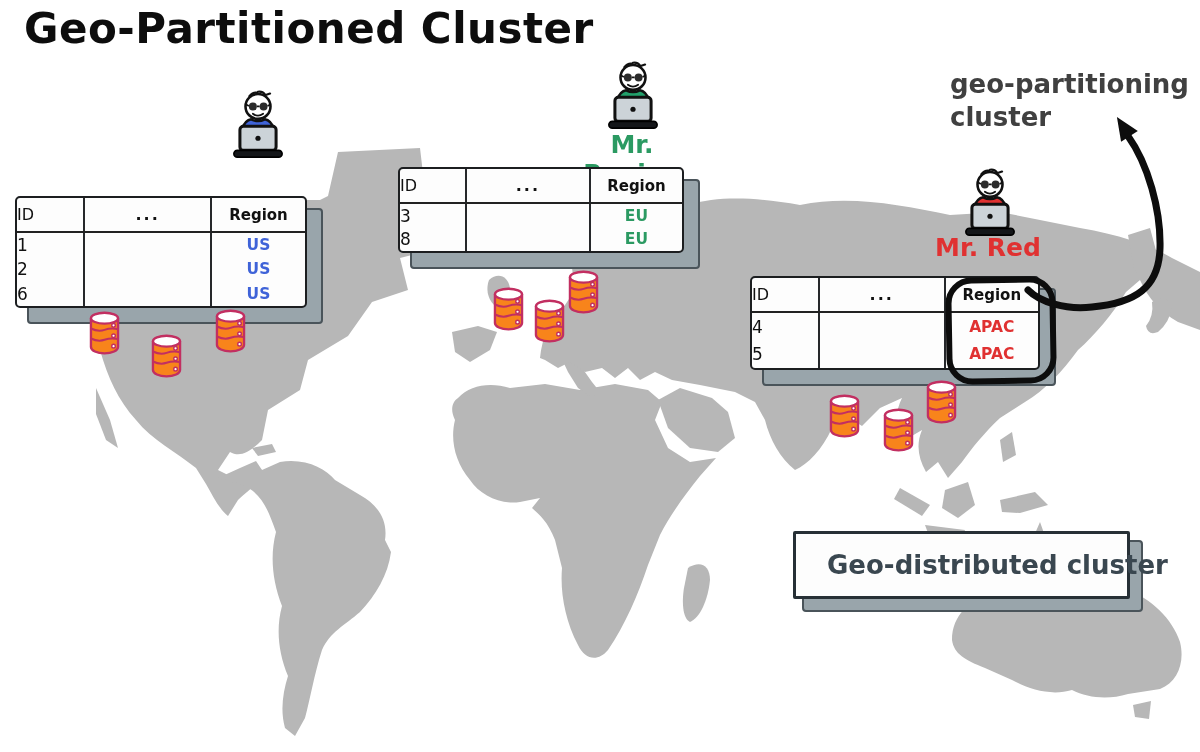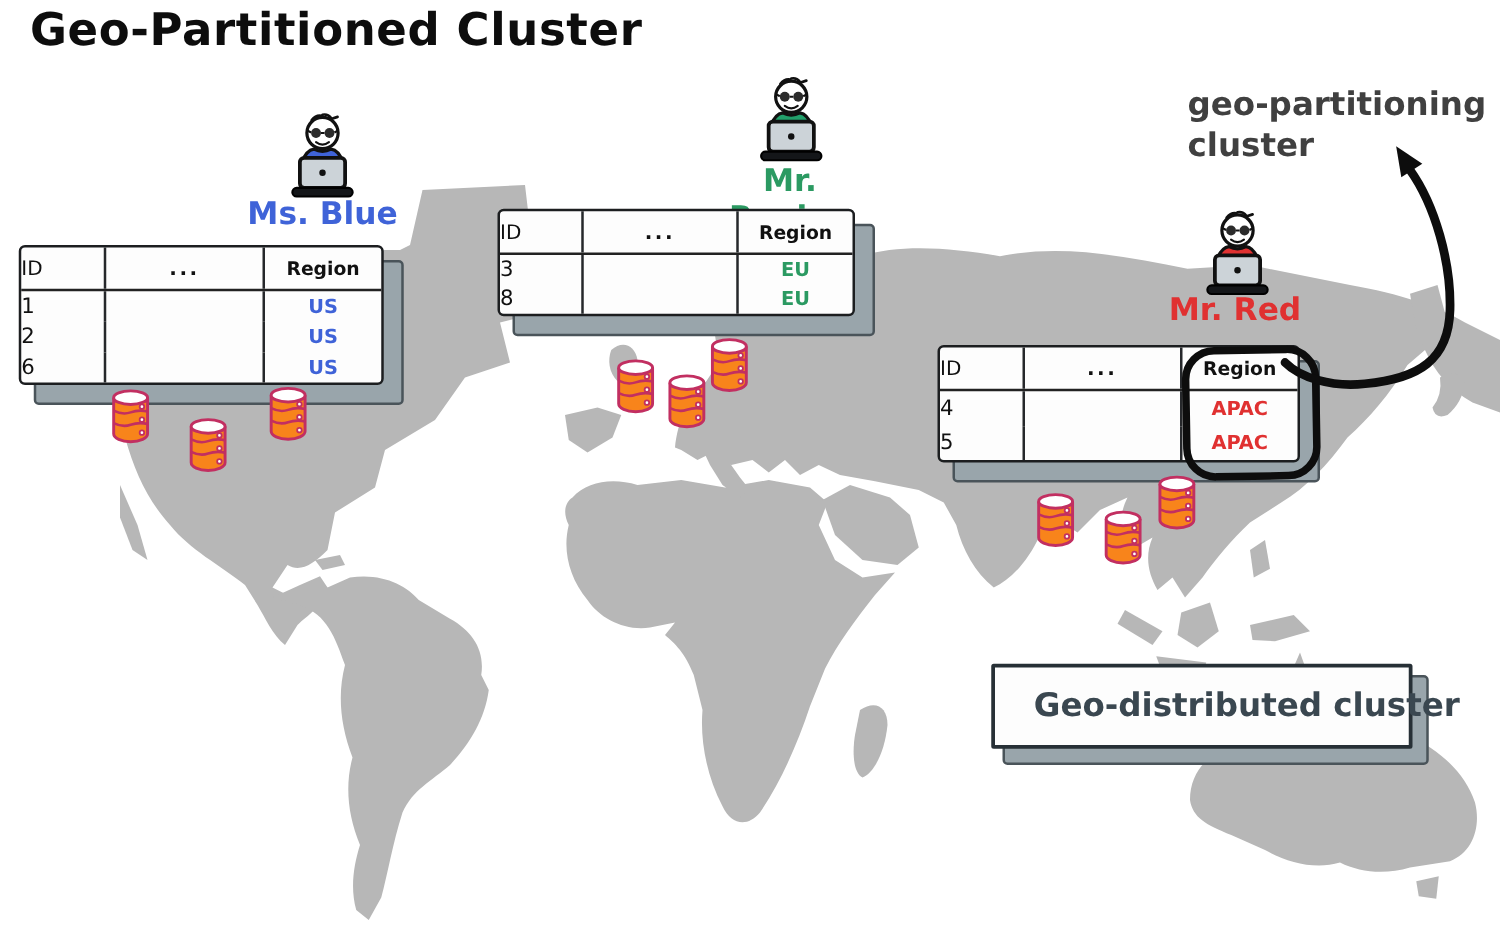--- a/index.html
+++ b/index.html
@@ -2,21 +2,21 @@
 <html><head>
 <meta charset="utf-8">
 <style>
   html,body{margin:0;padding:0;background:#fff;}
   #canvas{position:relative;width:1200px;height:752px;background:#ffffff;overflow:hidden;
           font-family:"DejaVu Sans", sans-serif;color:#111;}
   svg{display:block;}
   .abs{position:absolute;}
 
   
-  .title{left:24px;top:4px;font-size:36px;font-weight:700;letter-spacing:.5px;color:#0d0d0d;}
+  .title{left:24px;top:4px;font-size:42px;font-weight:700;letter-spacing:.5px;color:#0d0d0d;}
   .annotation{left:950px;top:68px;font-size:26px;font-weight:600;line-height:1.25;color:#404040;}
 
   
   .table-wrap{position:absolute;}
   .t-us{left:15px;top:196px;width:292px;height:112px;}
   .t-eu{left:398px;top:167px;width:286px;height:86px;}
   .t-apac{left:750px;top:276px;width:290px;height:94px;}
   .table-shadow{position:absolute;left:12px;top:12px;width:100%;height:100%;
                 background:#99a5ab;border:2px solid #4a545a;border-radius:4px;}
   .table-box{position:absolute;inset:0;background:#fdfdfd;border:2.5px solid #1c1e20;
@@ -145,21 +145,20 @@
   <div class="abs title">Geo-Partitioned Cluster</div>
 
   <div class="abs annotation">
     <div>geo-partitioning</div>
     <div>cluster</div>
   </div>
 
   <svg class="abs person p-blue" style="--shirt:#3f63d8" viewBox="0 0 72 80">
       <use href="#sym-person"></use>
     </svg>
-  <div class="abs person-label l-blue">Ms. Blue</div>
 
   <svg class="abs person p-green" style="--shirt:#22a06b" viewBox="0 0 72 80">
       <use href="#sym-person"></use>
     </svg>
   <div class="abs person-label l-green">Mr. Region</div>
 
   <svg class="abs person p-red" style="--shirt:#e03131" viewBox="0 0 72 80">
       <use href="#sym-person"></use>
     </svg>
   <div class="abs person-label l-red">Mr. Red</div>

